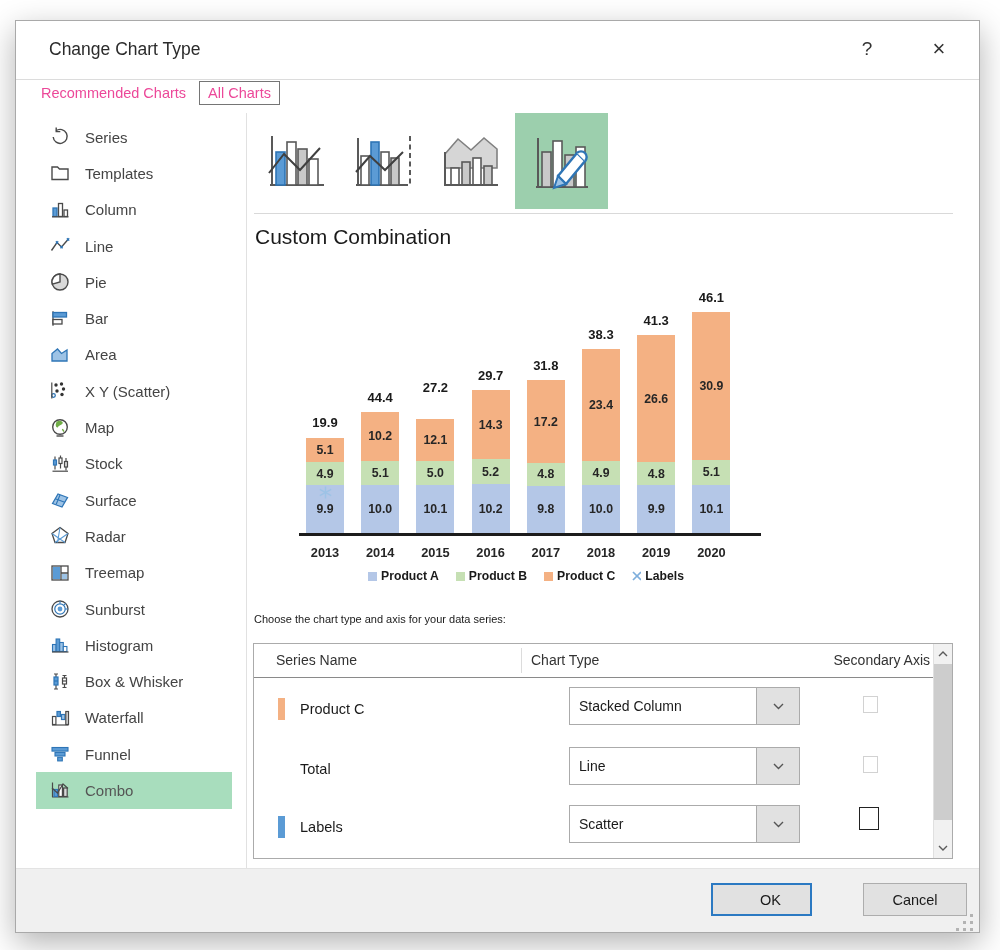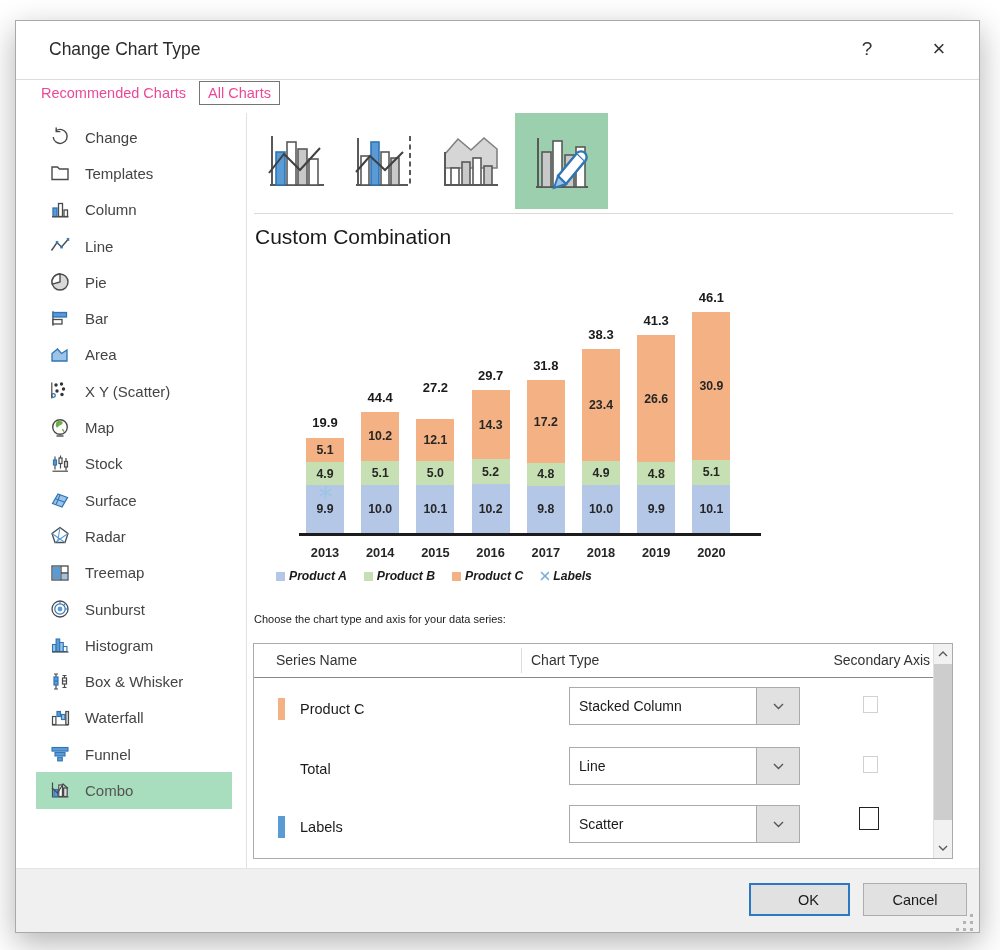--- a/index.html
+++ b/index.html
@@ -35,21 +35,21 @@
   .plot{position:absolute;left:527px;top:280px;width:450px;height:252px;}
   .plot{left:290px;top:260px;}
   .axisline{position:absolute;left:283px;top:512px;width:462px;height:3px;background:#1c1c1c;}
   .bargroup{position:absolute;bottom:0;width:38px;}
   .stack{display:flex;flex-direction:column-reverse;width:38px;}
   .seg{position:relative;display:flex;align-items:center;justify-content:center;}
   .seglbl{font-size:12.3px;font-weight:700;color:#262626;}
   .totallbl{position:absolute;left:-11px;width:60px;text-align:center;font-size:13px;font-weight:700;color:#1a1a1a;}
   .yearlbl{position:absolute;bottom:-27px;left:-9px;width:56px;text-align:center;font-size:12.8px;font-weight:600;color:#262626;}
   .marker{position:absolute;width:13px;height:13px;}
-  .legend{position:absolute;left:260px;top:548px;width:500px;display:flex;gap:17px;font-style:italic;}
+  .legend{position:absolute;left:260px;top:548px;width:500px;display:flex;justify-content:center;gap:17px;}
   .legend-item{display:flex;align-items:center;gap:4px;font-size:12.2px;font-weight:700;color:#1a1a1a;}
   .legend-mark{width:9px;height:9px;display:inline-flex;align-items:center;justify-content:center;}
   
   .instruction{position:absolute;left:238px;top:592px;font-size:11px;color:#1a1a1a;}
   .stable{position:absolute;left:237px;top:622px;width:700px;height:216px;border:1px solid #ababab;box-sizing:border-box;background:#fff;}
   .thead{position:absolute;left:0;top:0;right:19px;height:33px;border-bottom:1.5px solid #8a8a8a;}
   .th{position:absolute;top:8px;font-size:14px;color:#333;}
   .th-series{left:22px;}
   .th-type{left:277px;}
   .th-sec{left:560px;width:116px;text-align:right;}
@@ -63,21 +63,21 @@
   .cb{position:absolute;left:609px;width:15px;height:17px;background:#fff;border:1px solid #d2d2d2;box-sizing:border-box;}
   .cb.strong{left:605px;width:20px;height:23px;border:1.8px solid #222;}
   .sb{position:absolute;right:0;top:0;width:19px;height:100%;background:#f1f1f1;border-left:1px solid #e0e0e0;box-sizing:border-box;}
   .sb-up,.sb-down{position:absolute;left:0;width:18px;height:18px;display:flex;align-items:center;justify-content:center;}
   .sb-up{top:1px;} .sb-down{bottom:1px;}
   .sb-thumb{position:absolute;left:0;top:20px;width:18px;height:156px;background:#cdcdcd;}
   
   .footer{position:absolute;left:0;bottom:0;right:0;height:63px;background:#f0f0f0;border-top:1px solid #e3e3e3;}
   .btn{position:absolute;top:14px;height:33px;background:#e1e1e1;border:1px solid #adadad;
     font-size:14.5px;color:#1a1a1a;font-family:inherit;cursor:default;}
-  .btn-ok{left:733px;width:101px;border:2px solid #2B79C2;padding-left:24px;}
+  .btn-ok{left:695px;width:101px;border:2px solid #2B79C2;padding-left:24px;}
   .btn-cancel{left:847px;width:104px;}
   .grip{position:absolute;right:13px;bottom:8px;width:3px;height:3px;background:#b3b3b3;
     box-shadow:-7px 7px 0 #b3b3b3,0 7px 0 #b3b3b3,7px 7px 0 0 #b3b3b3,7px 0 0 #b3b3b3,7px -7px 0 #b3b3b3;}
 </style>
 </head>
 <body>
 
 <div class="dialog">
 
   <div class="titlebar">
@@ -94,21 +94,21 @@
   <div class="sidebar">
     <div class="side-item">
       <span class="si">
           <svg width="22" height="22" viewBox="0 0 22 22">
             <g stroke="#4a4a4a" stroke-width="1.4" fill="none">
               <path d="M7 4.8A7 7 0 1 1 4.2 11"></path>
               <path d="M7.2 1.6v4h4.1"></path>
             </g>
           </svg>
         </span>
-      <span class="silbl">Change</span>
+      <span class="silbl">Series</span>
     </div>
     <div class="side-item">
       <span class="si">
           <svg width="22" height="22" viewBox="0 0 22 22">
             <g stroke="#4a4a4a" stroke-width="1.4" fill="none">
               <path d="M3 17.5V5h5.5l2 2H19v10.5z" fill="#fff"></path>
             </g>
           </svg>
         </span>
       <span class="silbl">Templates</span>

